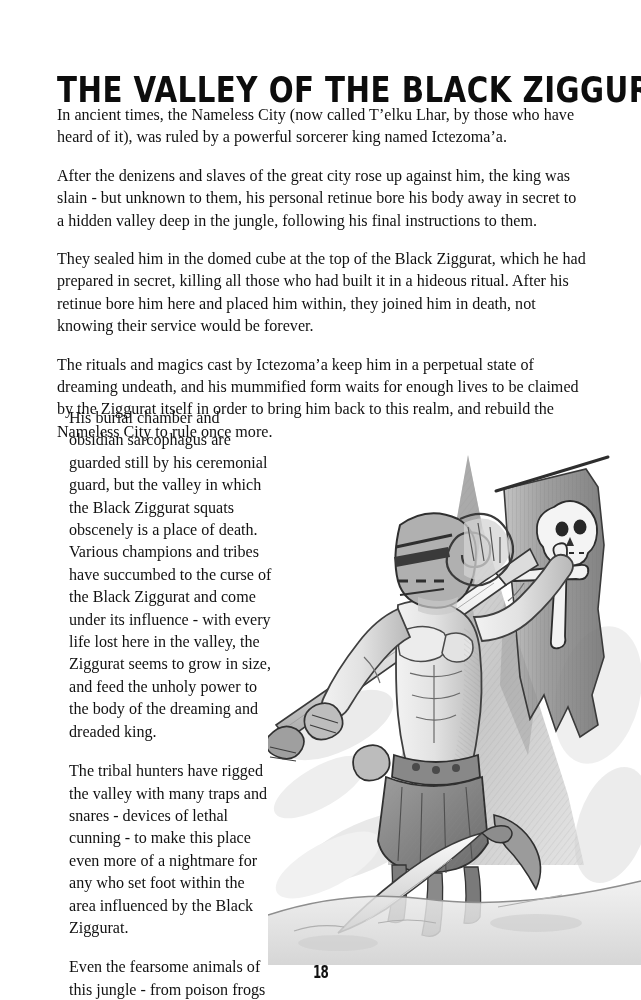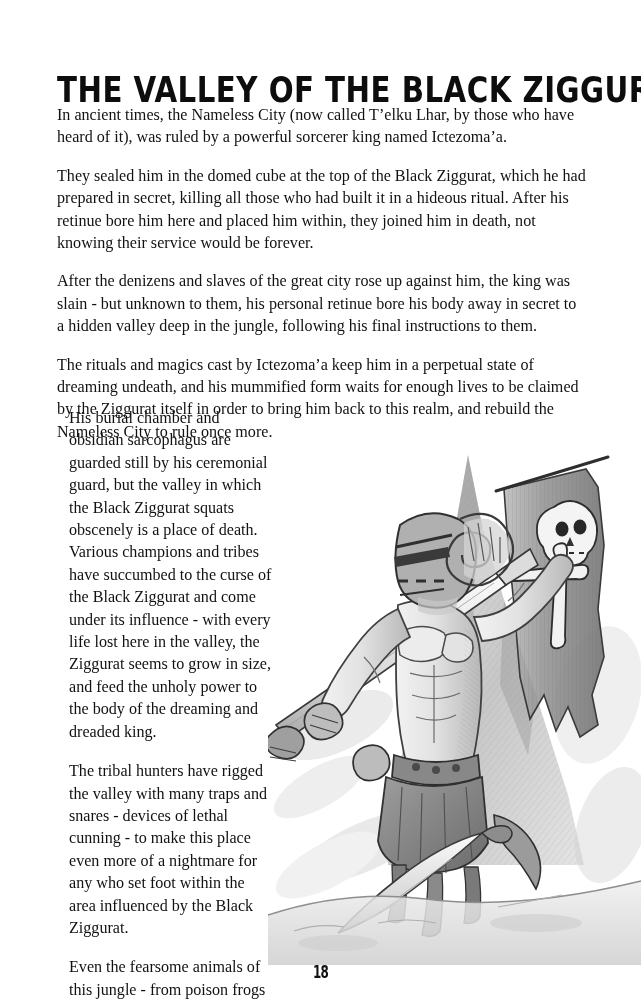--- a/index.html
+++ b/index.html
@@ -92,22 +92,22 @@
 </style>
 </head>
 <body>
 
 <div class="page">
 
   <h1 class="title">THE VALLEY OF THE BLACK ZIGGURAT</h1>
 
   <div class="intro">
     <p>In ancient times, the Nameless City (now called T’elku Lhar, by those who have heard of it), was ruled by a powerful sorcerer king named Ictezoma’a.</p>
+    <p>After the denizens and slaves of the great city rose up against him, the king was slain - but unknown to them, his personal retinue bore his body away in secret to a hidden valley deep in the jungle, following his final instructions to them.</p>
     <p>They sealed him in the domed cube at the top of the Black Ziggurat, which he had prepared in secret, killing all those who had built it in a hideous ritual. After his retinue bore him here and placed him within, they joined him in death, not knowing their service would be forever.</p>
-    <p>After the denizens and slaves of the great city rose up against him, the king was slain - but unknown to them, his personal retinue bore his body away in secret to a hidden valley deep in the jungle, following his final instructions to them.</p>
     <p>The rituals and magics cast by Ictezoma’a keep him in a perpetual state of dreaming undeath, and his mummified form waits for enough lives to be claimed by the Ziggurat itself in order to bring him back to this realm, and rebuild the Nameless City to rule once more.</p>
   </div>
 
   <div class="leftcol">
     <p>His burial chamber and obsidian sarcophagus are guarded still by his ceremonial guard, but the valley in which the Black Ziggurat squats obscenely is a place of death. Various champions and tribes have succumbed to the curse of the Black Ziggurat and come under its influence - with every life lost here in the valley, the Ziggurat seems to grow in size, and feed the unholy power to the body of the dreaming and dreaded king.</p>
     <p>The tribal hunters have rigged the valley with many traps and snares - devices of lethal cunning - to make this place even more of a nightmare for any who set foot within the area influenced by the Black Ziggurat.</p>
     <p>Even the fearsome animals of this jungle - from poison frogs to screaming carnivorous apes - they all serve him.</p>
 
   </div>
 

